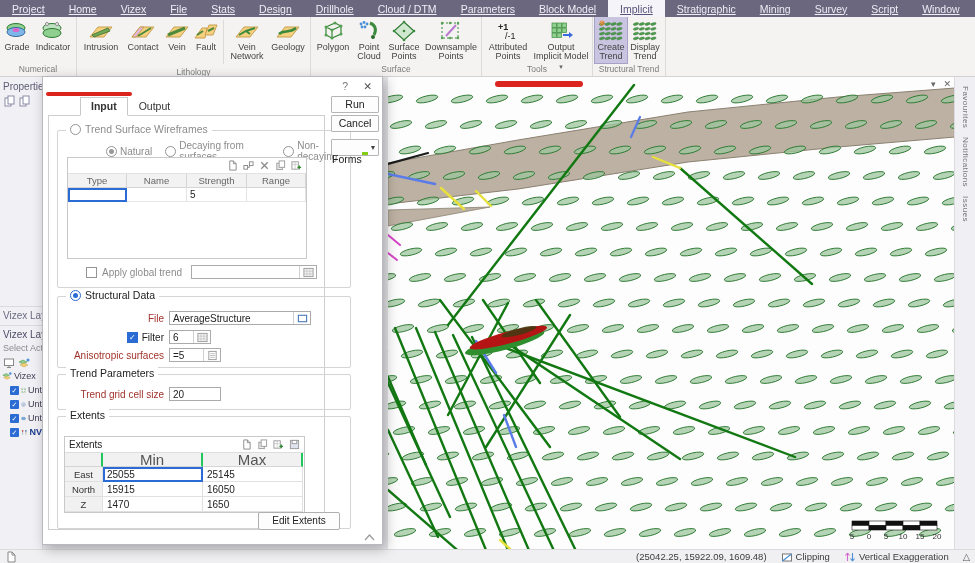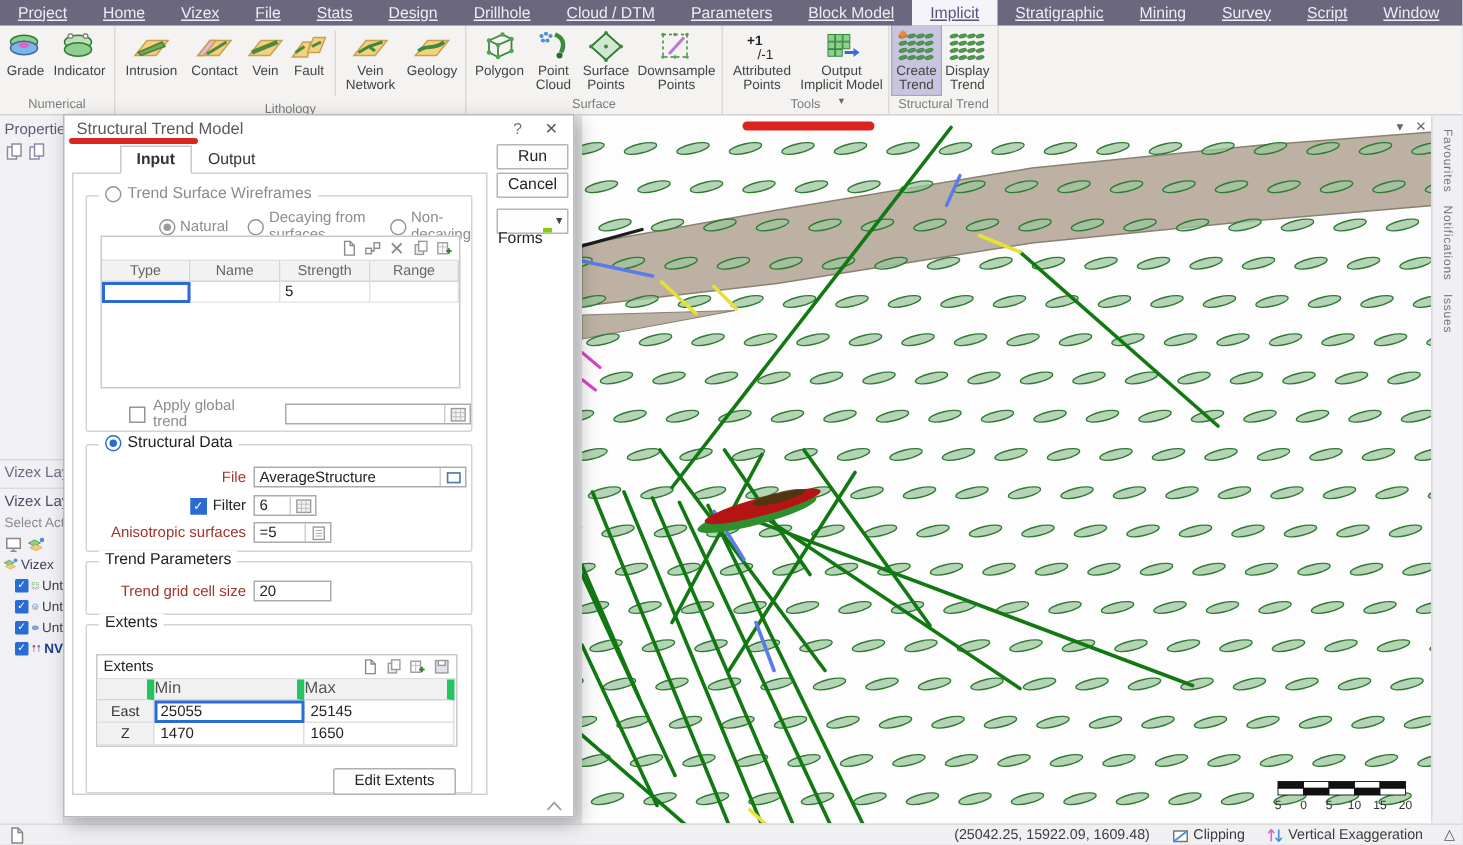--- a/index.html
+++ b/index.html
@@ -54,21 +54,21 @@
   .dlg-close{position:absolute;top:3px;right:10px;color:#555;}
   .dlg-tabs{position:absolute;top:20px;left:5px;display:flex;padding-left:32px;}
   .dlg-tab{padding:2px 10px 3px;font-size:10.5px;color:#333;border:1px solid transparent;}
   .dlg-tab.active{border:1px solid #c9c9c9;border-bottom-color:#fff;background:#fff;font-weight:bold;position:relative;z-index:2;}
   .dlg-content{position:absolute;left:5px;top:38px;width:277px;height:415px;border:1px solid #cfcfcf;box-sizing:border-box;}
   .dlg-btn{position:absolute;left:288px;width:48px;height:17px;border:1px solid #b5b5b5;background:#fdfdfd;font-size:10.5px;
            text-align:center;line-height:15px;border-radius:1px;color:#222;box-sizing:border-box;}
   .forms-split{display:flex;}
   .forms-split .fl{flex:1;border-right:6px solid #84cc16;margin-top:12px;}
   .forms-split .fa{width:13px;font-size:7px;color:#444;line-height:15px;}
-  .grp{position:absolute;left:8px;width:258px;border:1px solid #d4d4d4;border-radius:2px;box-sizing:border-box;}
+  .grp{position:absolute;left:8px;width:294px;border:1px solid #d4d4d4;border-radius:2px;box-sizing:border-box;}
   .grp-cap{position:absolute;top:-8px;left:8px;background:#fff;padding:0 4px;display:flex;align-items:center;gap:4px;font-size:10.5px;}
   .dim{color:#8c8c8c;}
   .redlab{color:#a2342c;}
   .rad{display:inline-block;width:11px;height:11px;border:1px solid #949494;border-radius:50%;background:#fff;box-sizing:border-box;flex:0 0 11px;}
   .rad.sel{border-color:#2b6cd4;}
   .rad .dot{display:block;width:5px;height:5px;border-radius:50%;margin:2px;}
   .rad.sel .dot{background:#2b6cd4;}
   .rad.dimsel .dot{background:#9a9a9a;}
   .cb{display:inline-block;width:11px;height:11px;border:1px solid #949494;background:#fff;box-sizing:border-box;flex:0 0 11px;}
   .cb.on{background:#2b6cd4;border-color:#2b6cd4;color:#fff;font-size:8px;line-height:10px;text-align:center;}
@@ -85,22 +85,22 @@
   .apply-row{position:absolute;top:134px;left:28px;display:flex;align-items:center;gap:5px;font-size:10px;}
   .fld{border:1px solid #ababab;height:14px;display:flex;align-items:center;background:#fff;box-sizing:border-box;font-size:10px;}
   .fld .val{flex:1;padding-left:3px;white-space:nowrap;overflow:hidden;}
   .fld .btn{width:16px;text-align:center;border-left:1px solid #d0d0d0;height:100%;display:flex;align-items:center;justify-content:center;}
   .frow{position:absolute;display:flex;align-items:center;}
   .frow .lab{width:100px;text-align:right;margin-right:5px;font-size:10px;}
   .ext-panel{position:absolute;left:6px;top:19px;width:241px;border:1px solid #c9c9c9;background:#fff;box-sizing:border-box;}
   .ext-hdr{height:15px;display:flex;align-items:center;font-size:10px;padding:0 4px;border-bottom:1px solid #ddd;}
   .ext-hdr .sp{margin-left:auto;display:flex;gap:5px;align-items:center;}
   .ext-head,.ext-row{display:grid;grid-template-columns:38px 100px 100px;}
-  .ext-head div{background:#f1f1f1;border-right:5px solid #22c55e;border-bottom:1px solid #d5d5d5;height:13px;line-height:13px;
-                font-size:11px;color:#555;text-align:left;}
+  .ext-head div{background:#f1f1f1;border-right:2px solid #22c55e;border-bottom:1px solid #d5d5d5;height:13px;line-height:13px;
+                font-size:15px;color:#555;text-align:center;}
   .ext-row div{border-right:1px solid #e0e0e0;border-bottom:1px solid #e0e0e0;height:15px;line-height:15px;font-size:10px;padding-left:4px;box-sizing:border-box;}
   .ext-row .rowhead{background:#f1f1f1;text-align:center;padding-left:0;font-size:9.5px;color:#333;}
   .ext-row .selcell{outline:2px solid #2b6cd4;outline-offset:-2px;}
   .edit-extents{position:absolute;right:10px;top:95px;width:80px;height:16px;border:1px solid #b0b0b0;border-radius:2px;
                 background:#fdfdfd;font-size:10px;text-align:center;line-height:15px;}
   .dlg-chevron{position:absolute;right:7px;bottom:3px;width:11px;height:7px;}
   .mi{display:inline-flex;}
 </style>
 </head>
 <body>
@@ -874,21 +874,20 @@
             <path d="M8.5,2 V10 M8.5,10 l-2,-2.5 M8.5,10 l2,-2.5" stroke="#4a90d9" stroke-width="1.1" fill="none"></path>
           </svg>
         </span>
       <span>Vertical Exaggeration</span>
     </span>
     <span style="color:#555;">△</span>
   </div>
 </div>
 
 <div class="dialog">
-  <div class="dlg-title">Structural Trend Model</div>
   <span class="dlg-help">?</span>
   <span class="dlg-close">✕</span>
   <div class="annotation" style="left:3px;top:15px;width:86px;height:4px;"></div>
   <div class="dlg-tabs" id="dlgTabs">
       <div class="dlg-tab active">Input</div>
       <div class="dlg-tab">Output</div>
     </div>
   <div class="dlg-content">
 
     <div class="grp" style="top:14px;height:158px;">
@@ -1080,20 +1079,25 @@
             <div>Min</div>
             <div>Max</div>
           </div>
         <div id="extRows">
             <div class="ext-row">
               <div class="rowhead">East</div>
               <div class="selcell">25055</div>
               <div>25145</div>
             </div>
             <div class="ext-row">
+              <div class="rowhead">North</div>
+              <div>15915</div>
+              <div>16050</div>
+            </div>
+            <div class="ext-row">
               <div class="rowhead">Z</div>
               <div>1470</div>
               <div>1650</div>
             </div>
           </div>
       </div>
       <div class="edit-extents">Edit Extents</div>
     </div>
   </div>
 

